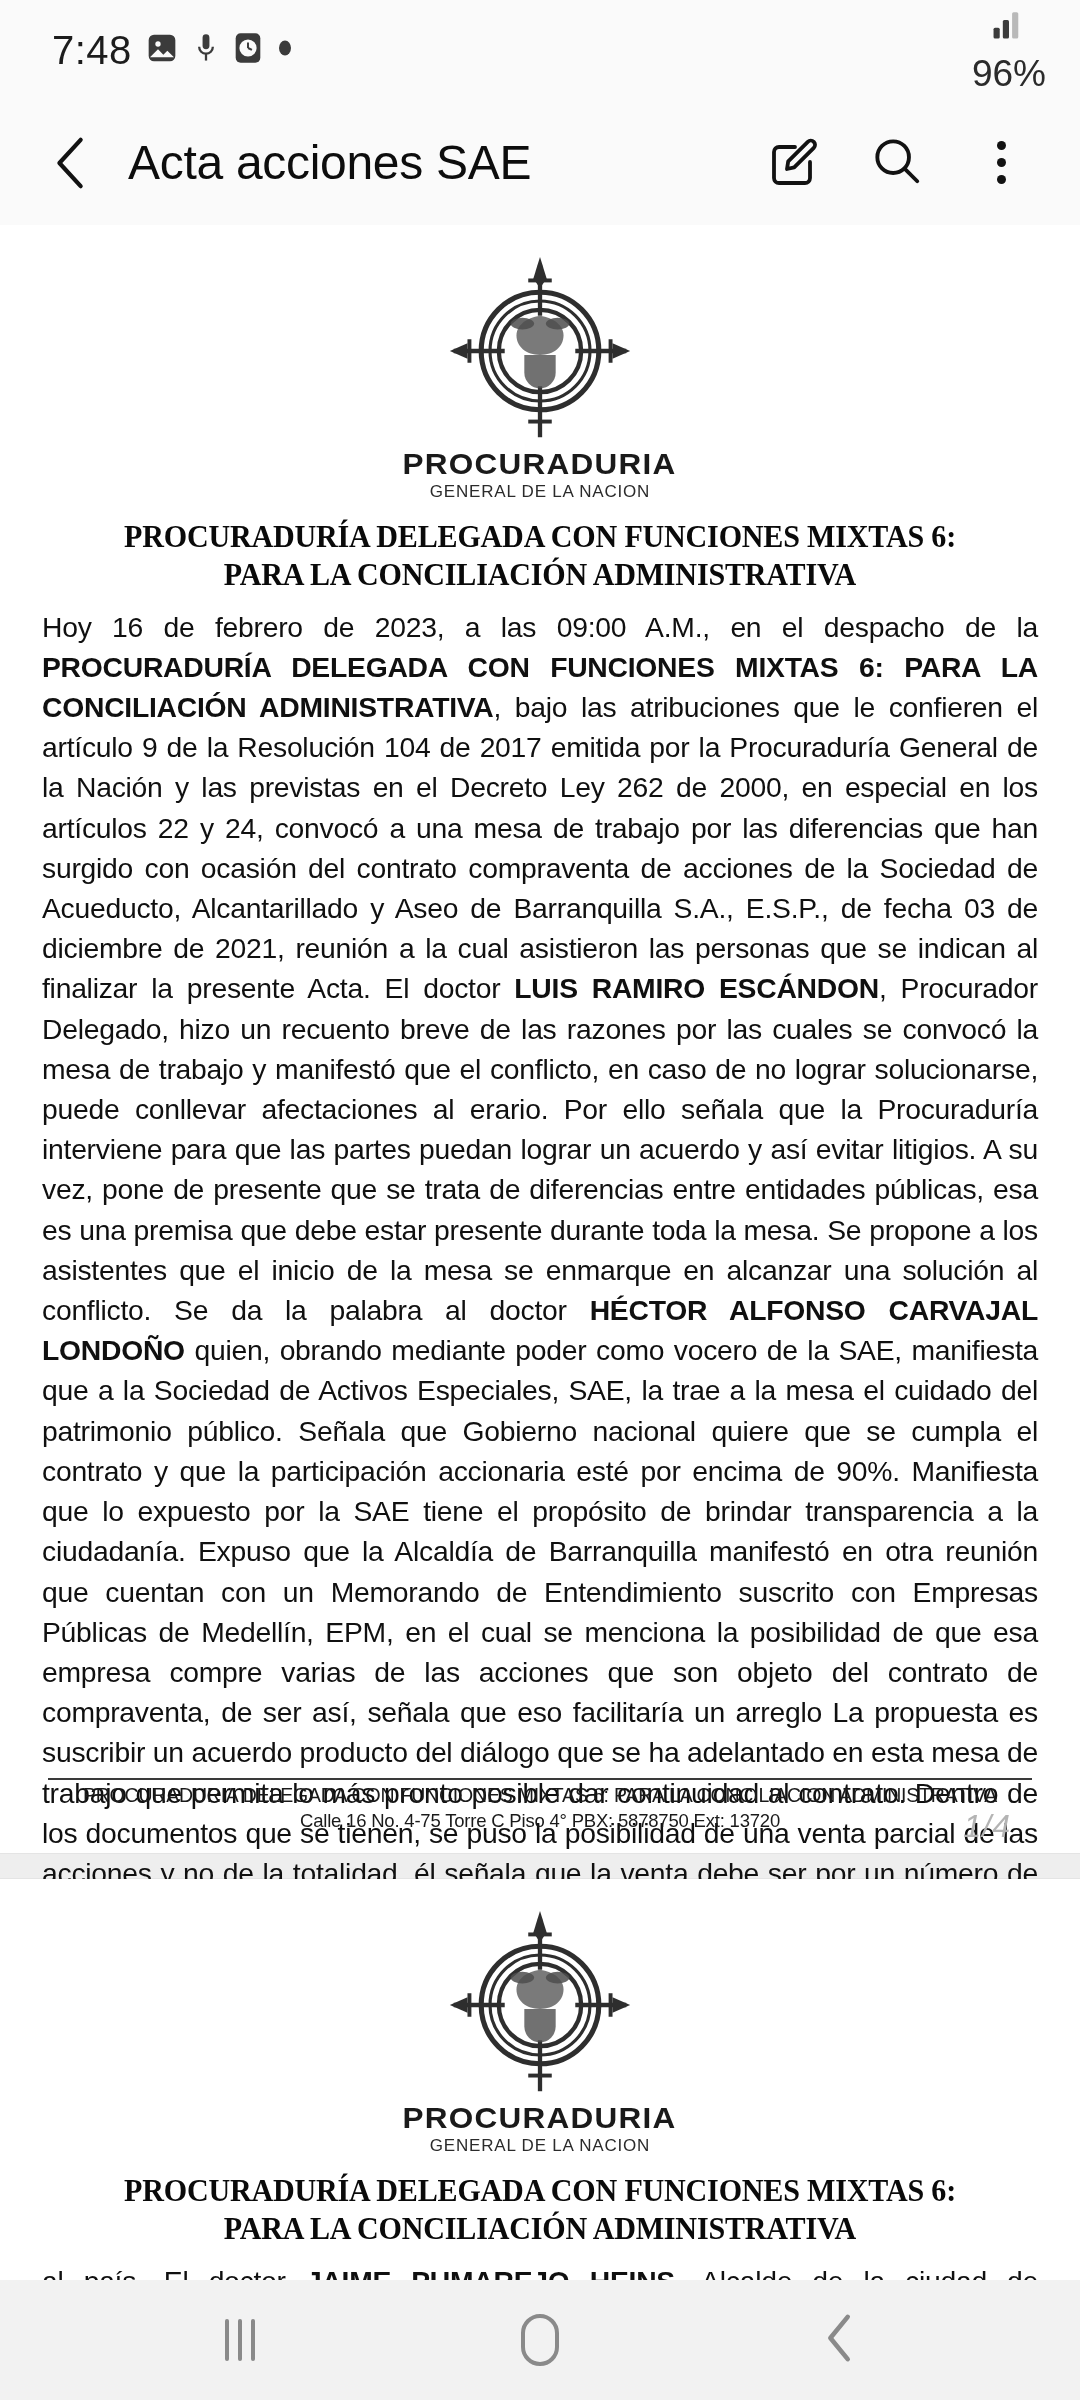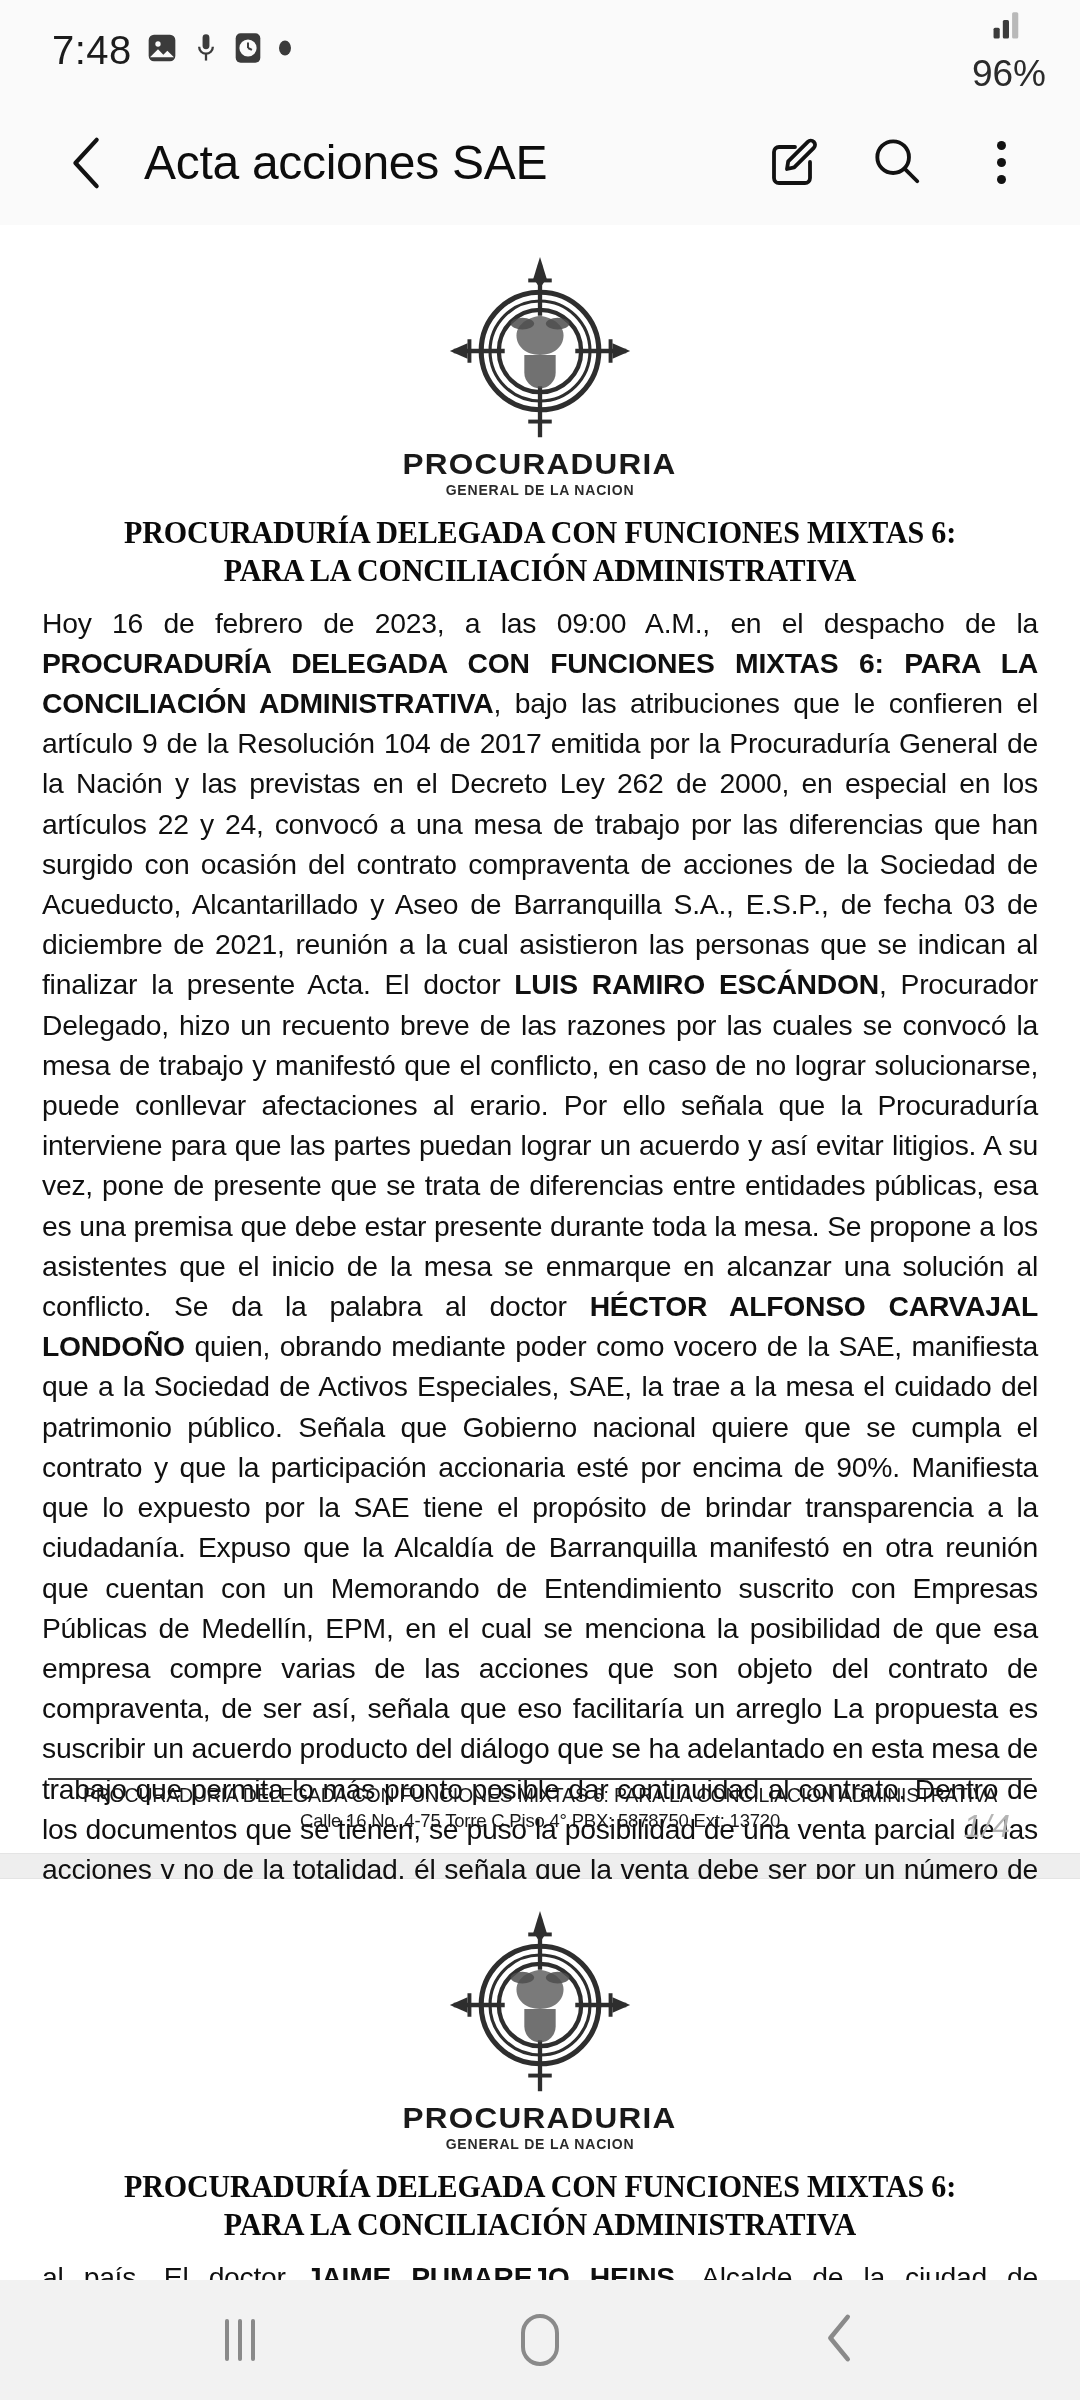--- a/index.html
+++ b/index.html
@@ -52,21 +52,21 @@
   }
   .icon-sq { display: block; }
 
   
   .appbar {
     height: 125px;
     flex: 0 0 125px;
     background: #fafafa;
     display: flex;
     align-items: center;
-    padding: 0 38px 0 52px;
+    padding: 0 38px 0 36px;
     gap: 0;
   }
   .appbar-back {
     width: 70px; height: 70px;
     display: flex; align-items: center; justify-content: center;
     flex: 0 0 70px;
   }
   .appbar-title {
     font-size: 48px;
     color: #0d0d0d;
@@ -125,22 +125,22 @@
     font-family: "Liberation Sans", sans-serif;
     font-weight: bold;
     font-size: 30px;
     letter-spacing: 1.2px;
     color: #1a1a1a;
     margin-top: -2px;
     transform: scaleX(1.05);
   }
   .logo-word2 {
     font-family: "Liberation Sans", sans-serif;
-    font-weight: bold;
-    font-size: 14px;
+    font-weight: normal;
+    font-size: 17px;
     letter-spacing: 0.8px;
     color: #2b2b2b;
     margin-top: 1px;
   }
 
   
   .doc-heading {
     text-align: center;
     font-family: "Liberation Serif", serif;
     font-weight: bold;

